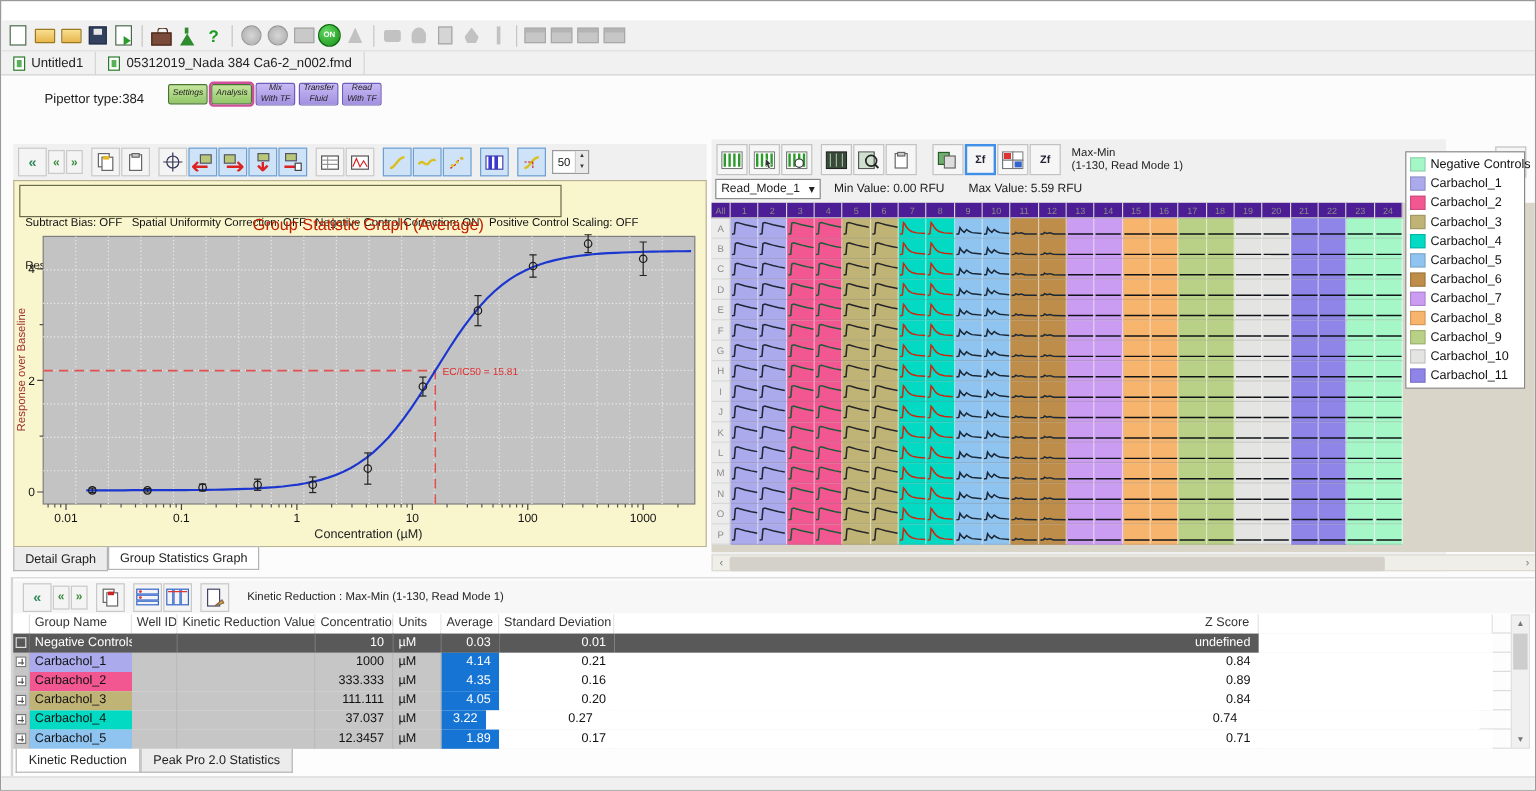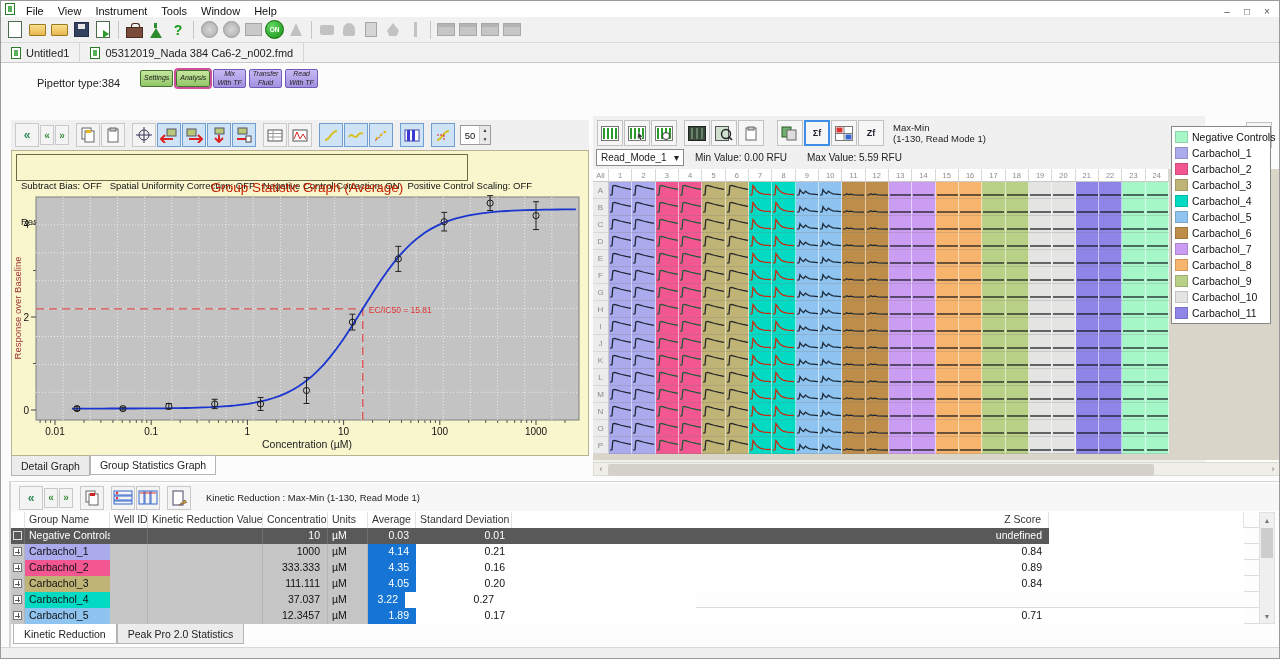--- a/index.html
+++ b/index.html
@@ -91,21 +91,21 @@
         justify-content:center;margin-right:1px;font-size:9px;font-weight:bold;color:#223;position:relative;}
   .rbtn.fxsel{border:2px solid #3f8fe8;}
   .rlabel{font-size:9.5px;line-height:11px;color:#222;margin-left:8px;white-space:nowrap;}
   #rgraphbtn{position:absolute;right:8px;top:4px;}
   #rtb2{position:absolute;left:0;top:32px;width:688px;height:20px;}
   #readmode{position:absolute;left:3px;top:1px;width:88px;height:17px;background:#fff;border:1px solid #8a8a8a;
             font-size:10px;display:flex;align-items:center;padding:0 4px;justify-content:space-between;color:#222;}
   #minval{position:absolute;left:102px;top:4px;font-size:10px;color:#222;}
   #maxval{position:absolute;left:214px;top:4px;font-size:10px;color:#222;}
   #plate{position:absolute;left:0;top:53px;width:688px;height:291px;background:#d9d5c9;}
-  .phead{position:absolute;background:#ffffff;color:#8a8a8a;font-size:7.5px;display:flex;align-items:center;
+  .phead{position:absolute;background:#4c1d95;color:#8a8a8a;font-size:7.5px;display:flex;align-items:center;
          justify-content:center;border-right:1px solid #d8d8d8;border-bottom:1px solid #c8c8c8;}
   .prow{position:absolute;background:#ececec;color:#8a8a8a;font-size:8px;display:flex;align-items:center;
         justify-content:center;border-right:1px solid #c8c8c8;border-bottom:1px solid #d8d8d8;}
   .well{position:absolute;border-right:1px solid rgba(255,255,255,.55);border-bottom:1px solid rgba(120,120,120,.25);}
   .well svg{display:block;}
   #legend{position:absolute;left:578px;top:10px;width:100px;background:#fff;border:1px solid #888;padding:2px 0 2px 3px;}
   .litem{display:flex;align-items:center;height:16px;}
   .lsw{width:13px;height:12px;margin-right:4px;flex:none;border:1px solid rgba(0,0,0,.15);}
   .llb{font-size:10.5px;white-space:nowrap;color:#111;}
   #hscroll{position:absolute;left:0;top:346px;width:688px;height:14px;background:#f0eee8;border:1px solid #dcdad2;display:flex;}
@@ -137,25 +137,20 @@
   #bottom-tabs{position:absolute;left:2px;top:142px;display:flex;}
   .btab{height:20px;display:flex;align-items:center;padding:0 10px;font-size:10.5px;border:1px solid #b5b5b5;
         background:#ececec;border-top:none;color:#222;}
   .btab.active{background:#fff;}
   #statusbar{position:absolute;left:0;top:584px;width:100%;height:13px;background:#f0f0f0;border-top:1px solid #d8d8d8;}
 </style>
 </head>
 <body>
 
 <div id="app">
-  <div id="menubar">
-    <span id="appico"></span>
-    <span id="menu-items"><span class="mitem">File</span><span class="mitem">View</span><span class="mitem">Instrument</span><span class="mitem">Tools</span><span class="mitem">Window</span><span class="mitem">Help</span></span>
-    <span id="winctl"><span class="wbtn">–</span><span class="wbtn">□</span><span class="wbtn">×</span></span>
-  </div>
   <div id="toolbar">
       <span class="tico ic-page"></span>
       <span class="tico ic-folder"></span>
       <span class="tico ic-folder"></span>
       <span class="tico ic-floppy"></span>
       <span class="tico ic-page ic-pagearrow"></span>
       <span class="tsep"></span>
       <span class="tico ic-toolbox"></span>
       <span class="tico ic-flask"></span>
       <span class="tico ic-help">?</span>
@@ -2702,20 +2697,21 @@
           </div>
           <div class="trow">
             <div class="cell c-gray" style="width:14px;padding:0 0 0 2px"><span class="plusbox"></span></div>
             <div class="cell" style="width:85px;background:#03dac4">Carbachol_4</div>
             <div class="cell c-gray" style="width:38px"></div>
             <div class="cell c-gray" style="width:115px"></div>
             <div class="cell c-gray num" style="width:65px">37.037</div>
             <div class="cell c-gray" style="width:40px">µM</div>
             <div class="cell c-avg num" style="width:37px">3.22</div>
             <div class="cell c-white num" style="width:96px">0.27</div>
+            <div class="cell c-white num" style="width:537px">0.74</div>
             <div class="cell c-filler" style="width:195px"></div>
           </div>
           <div class="trow">
             <div class="cell c-gray" style="width:14px;padding:0 0 0 2px"><span class="plusbox"></span></div>
             <div class="cell" style="width:85px;background:#90c4f0">Carbachol_5</div>
             <div class="cell c-gray" style="width:38px"></div>
             <div class="cell c-gray" style="width:115px"></div>
             <div class="cell c-gray num" style="width:65px">12.3457</div>
             <div class="cell c-gray" style="width:40px">µM</div>
             <div class="cell c-avg num" style="width:48px">1.89</div>

